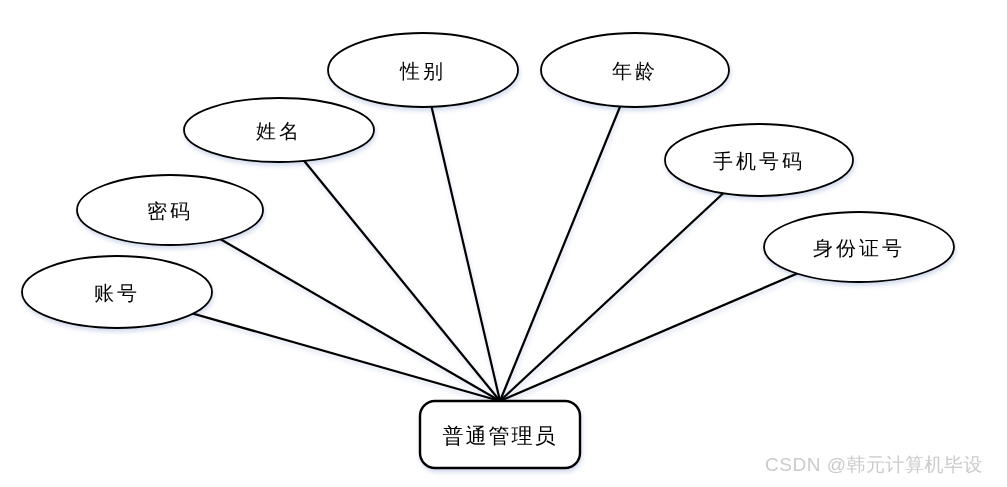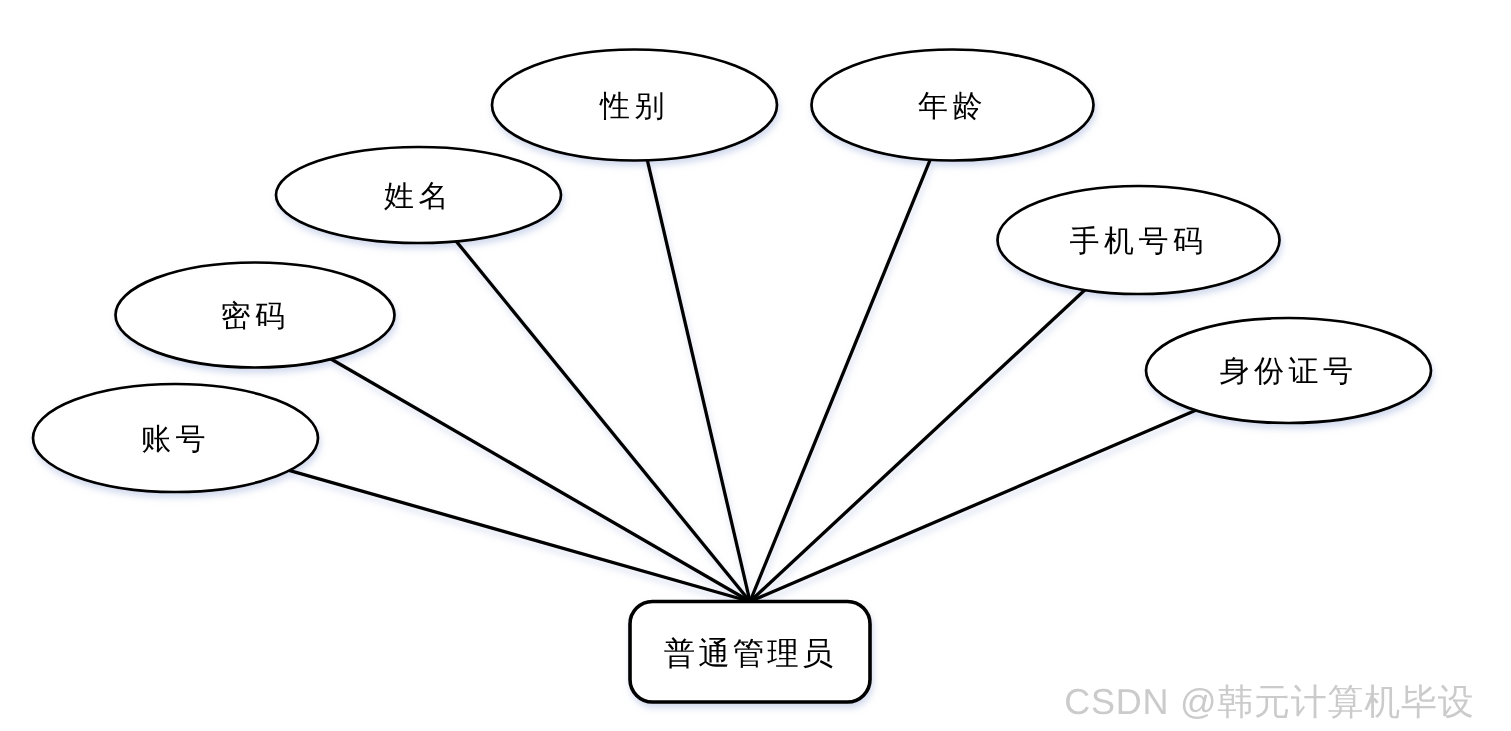--- a/index.html
+++ b/index.html
@@ -33,21 +33,21 @@
   .entity-label {
     font-family: "Liberation Serif", "DejaVu Serif", serif;
     font-size: 21px;
     letter-spacing: 2px;
     fill: #000000;
   }
   .watermark {
     position: absolute;
     top: 452px;
     right: 24px;
-    font-size: 24px;
+    font-size: 19px;
     letter-spacing: 0.5px;
     font-family: "Liberation Sans", "DejaVu Sans", sans-serif;
     user-select: none;
     white-space: nowrap;
   }
 </style>
 </head>
 <body>
 
 <div class="stage">

